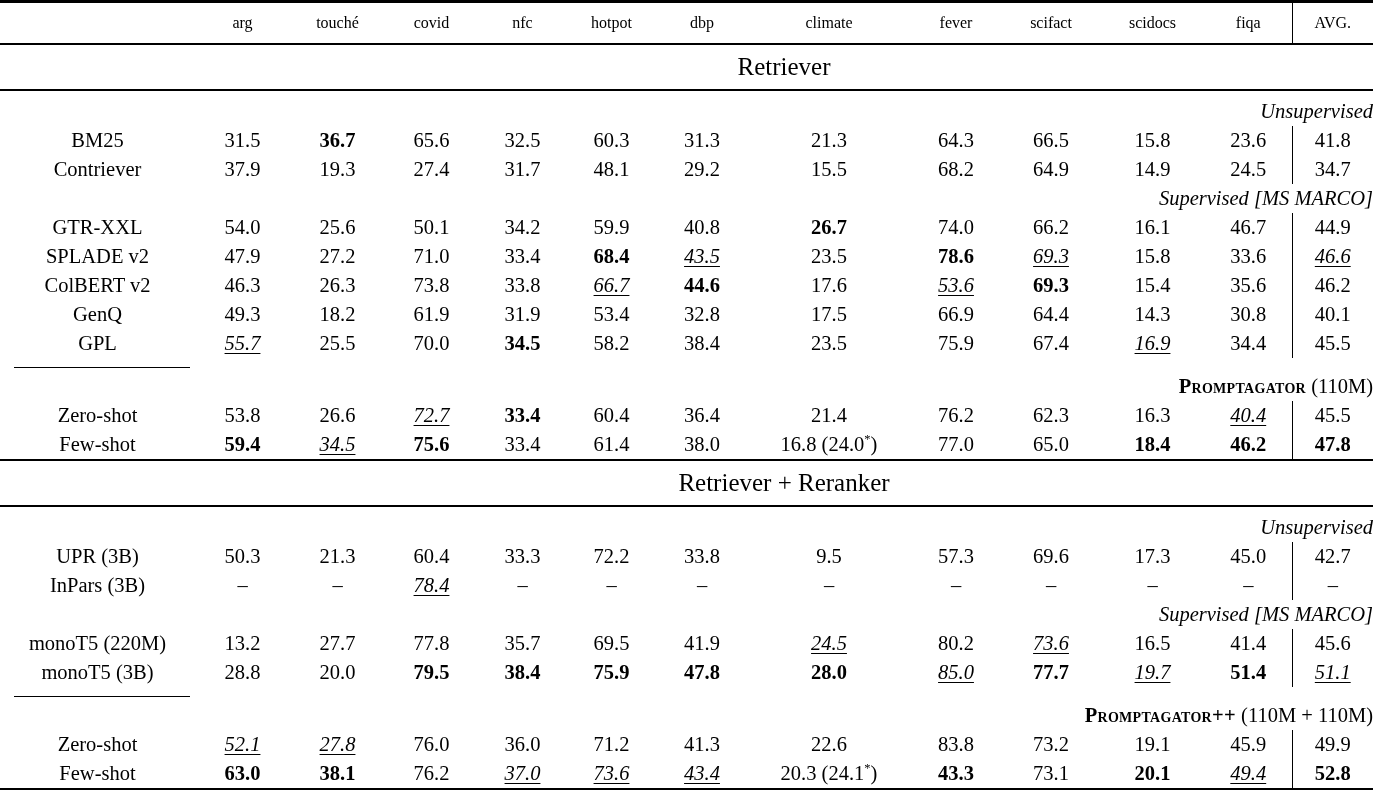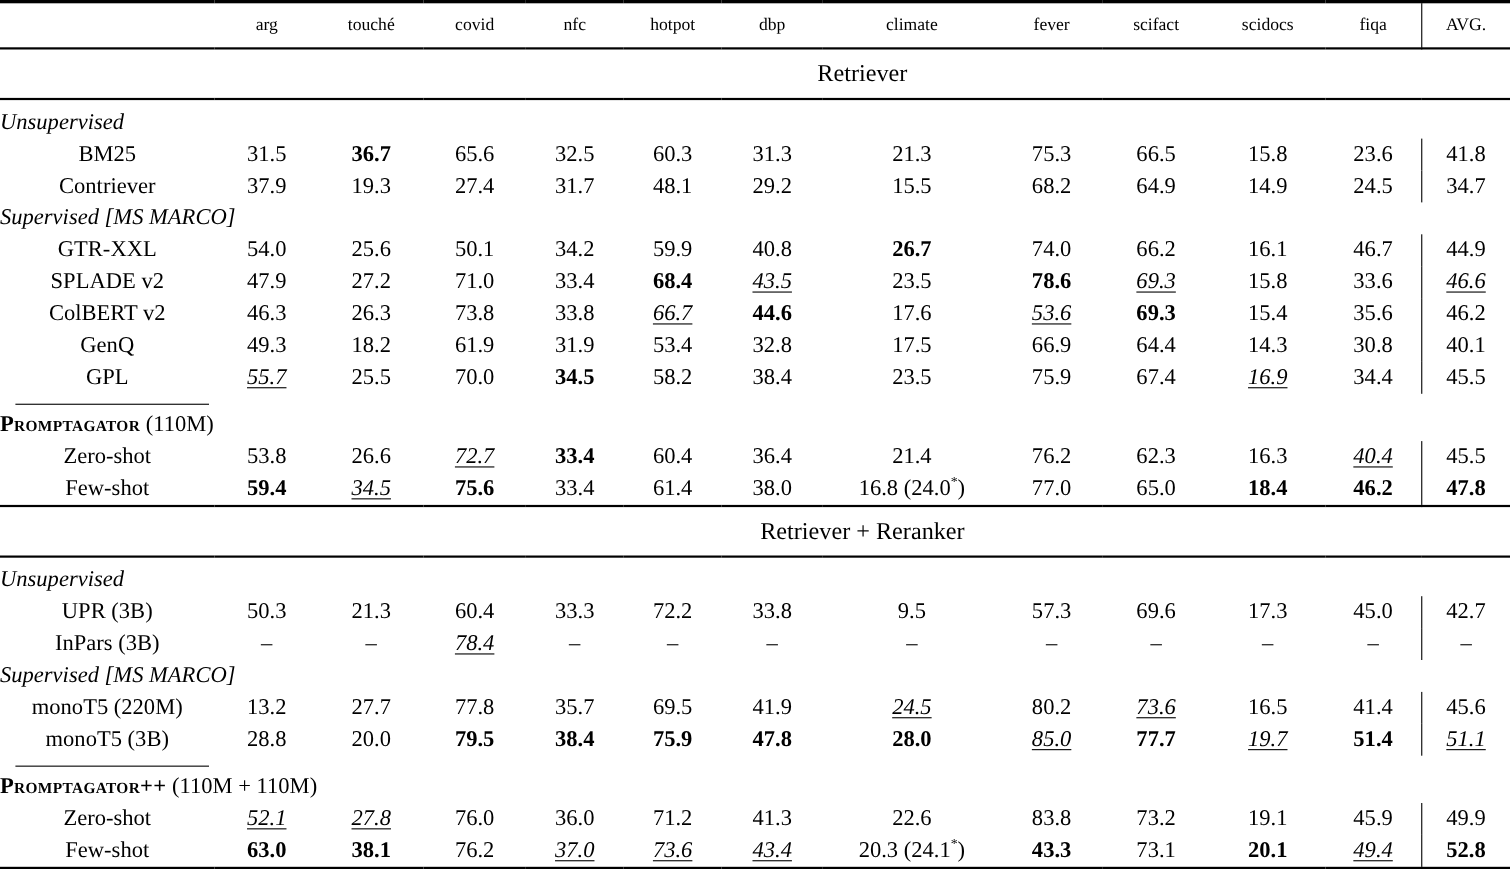--- a/index.html
+++ b/index.html
@@ -25,24 +25,24 @@
     font-weight: normal;
     font-size: 20.5px;
     text-align: center;
     height: 29px;
     white-space: nowrap;
     vertical-align: middle;
   }
   tr.header-row { border-bottom: 2px solid #000; }
   tr.header-row th { height: 40px; font-size: 16px; }
   tr.band-row { border-top: 2px solid #000; border-bottom: 2px solid #000; }
-  tr.band-row td { height: 44px; font-size: 22px; }
+  tr.band-row td { height: 44px; font-size: 25px; }
   .avg-cell { border-left: 1.5px solid #000; margin-left: 24px; }
   td.group-cell {
-    text-align: left;
+    text-align: right;
   }
   td.group-cell.first { padding-top: 6px; }
   .it { font-style: italic; }
   .sc {
     font-variant: small-caps;
     font-weight: bold;
     letter-spacing: 0.3px;
   }
   .suffix { font-style: normal; font-weight: normal; }
   tr.rule-row td { height: 14px; vertical-align: bottom; }
@@ -110,21 +110,21 @@
       </tr>
       <tr class="data-row">
         <td class="row-label">BM25</td>
         <td><span>31.5</span></td>
         <td><span class="b">36.7</span></td>
         <td><span>65.6</span></td>
         <td><span>32.5</span></td>
         <td><span>60.3</span></td>
         <td><span>31.3</span></td>
         <td><span>21.3</span></td>
-        <td><span>75.3</span></td>
+        <td><span>64.3</span></td>
         <td><span>66.5</span></td>
         <td><span>15.8</span></td>
         <td><span>23.6</span></td>
         <td class="avg-cell"><span>41.8</span></td>
       </tr>
       <tr class="data-row">
         <td class="row-label">Contriever</td>
         <td><span>37.9</span></td>
         <td><span>19.3</span></td>
         <td><span>27.4</span></td>

